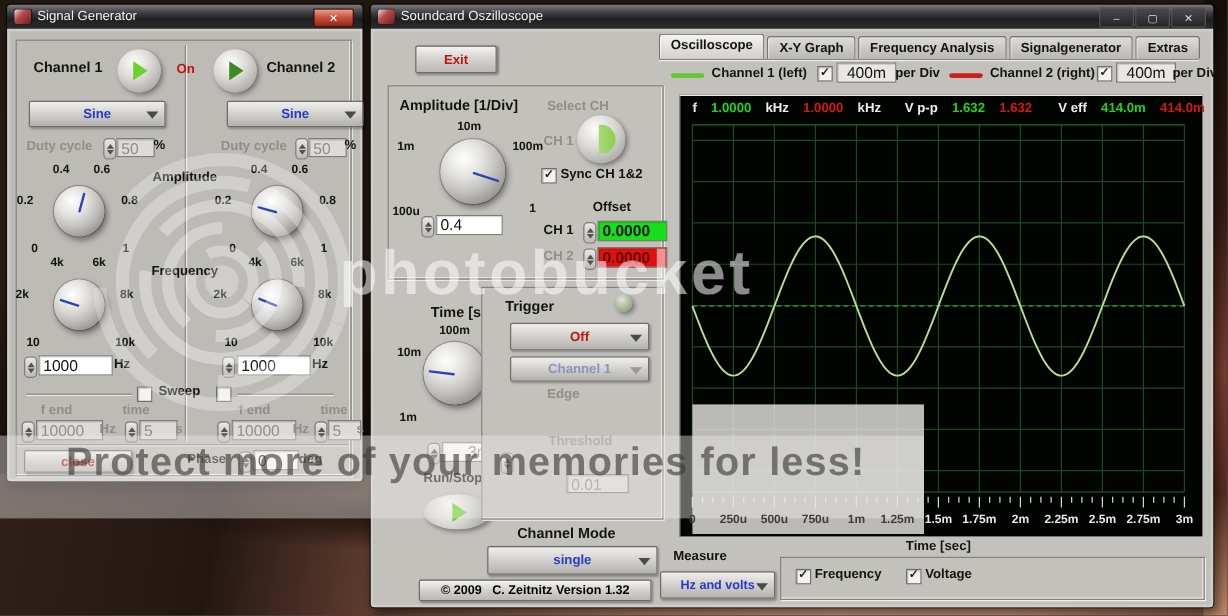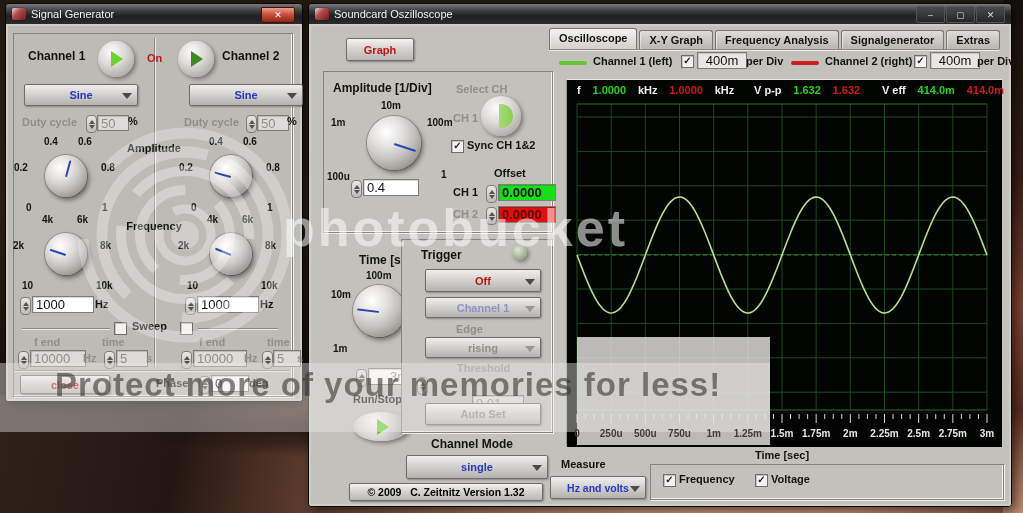--- a/index.html
+++ b/index.html
@@ -274,21 +274,21 @@
     <span class="tbtn">
         <span>▢</span>
       </span>
     <span class="tbtn">
         <span>✕</span>
       </span>
   </div>
   <div class="body" style="background:#c3c1bc;">
 
     <div class="btn" style="left:37px;top:14px;width:66px;height:21px;">
-      <span class="red">Graph</span>
+      <span class="red">Exit</span>
     </div>
 
     <div class="frame" style="left:14px;top:47px;width:228px;height:160px;"></div>
     <span class="lbl" style="left:24px;top:57px;font-size:12px;">Amplitude [1/Div]</span>
     <span class="klabel" style="left:72px;top:76px;">10m</span>
     <span class="klabel" style="left:22px;top:93px;">1m</span>
     <span class="klabel" style="left:118px;top:93px;">100m</span>
     <span class="klabel" style="left:18px;top:147px;">100u</span>
     <span class="klabel" style="left:132px;top:145px;">1</span>
     <div class="knob" style="left:58px;top:92px;width:54px;height:54px;">
@@ -347,33 +347,26 @@
     <div class="led" style="left:203px;top:221px;width:15px;height:15px;background:radial-gradient(circle at 40% 32%,#dfe6d6,#9aa88c 70%,#7c8a70);"></div>
     <div class="dd" style="left:116px;top:245px;width:114px;height:21px;">
       <span class="red">Off</span>
         <span class="arr"></span>
     </div>
     <div class="dd off" style="left:116px;top:273px;width:114px;height:19px;">
       <span style="color:#8a93c0;">Channel 1</span>
         <span class="arr"></span>
     </div>
     <span class="lbl dis" style="left:147px;top:299px;">Edge</span>
-    <div class="dd off" style="left:116px;top:313px;width:114px;height:19px;">
-      <span class="dis">rising</span>
-        <span class="arr"></span>
-    </div>
     <span class="lbl dis" style="left:148px;top:338px;">Threshold</span>
     <span class="spin" style="left:108px;top:353px;">
         <i class="up"></i>
         <i class="dn"></i>
       </span>
     <span class="inp gray" style="left:120px;top:371px;width:44px;height:14px;margin-left:43px;">0.01</span>
-    <div class="btn" style="left:116px;top:379px;width:114px;height:20px;">
-      <span class="dis">Auto Set</span>
-    </div>
 
     <span class="lbl" style="left:122px;top:413px;font-size:12px;">Channel Mode</span>
     <div class="dd" style="left:97px;top:431px;width:140px;height:22px;">
       <span class="blue">single</span>
         <span class="arr"></span>
     </div>
     <div class="btn" style="left:40px;top:459px;width:192px;height:16px;font-weight:bold;font-size:10.5px;">
       <span>© 2009&nbsp;&nbsp; C. Zeitnitz Version 1.32</span>
     </div>
 

